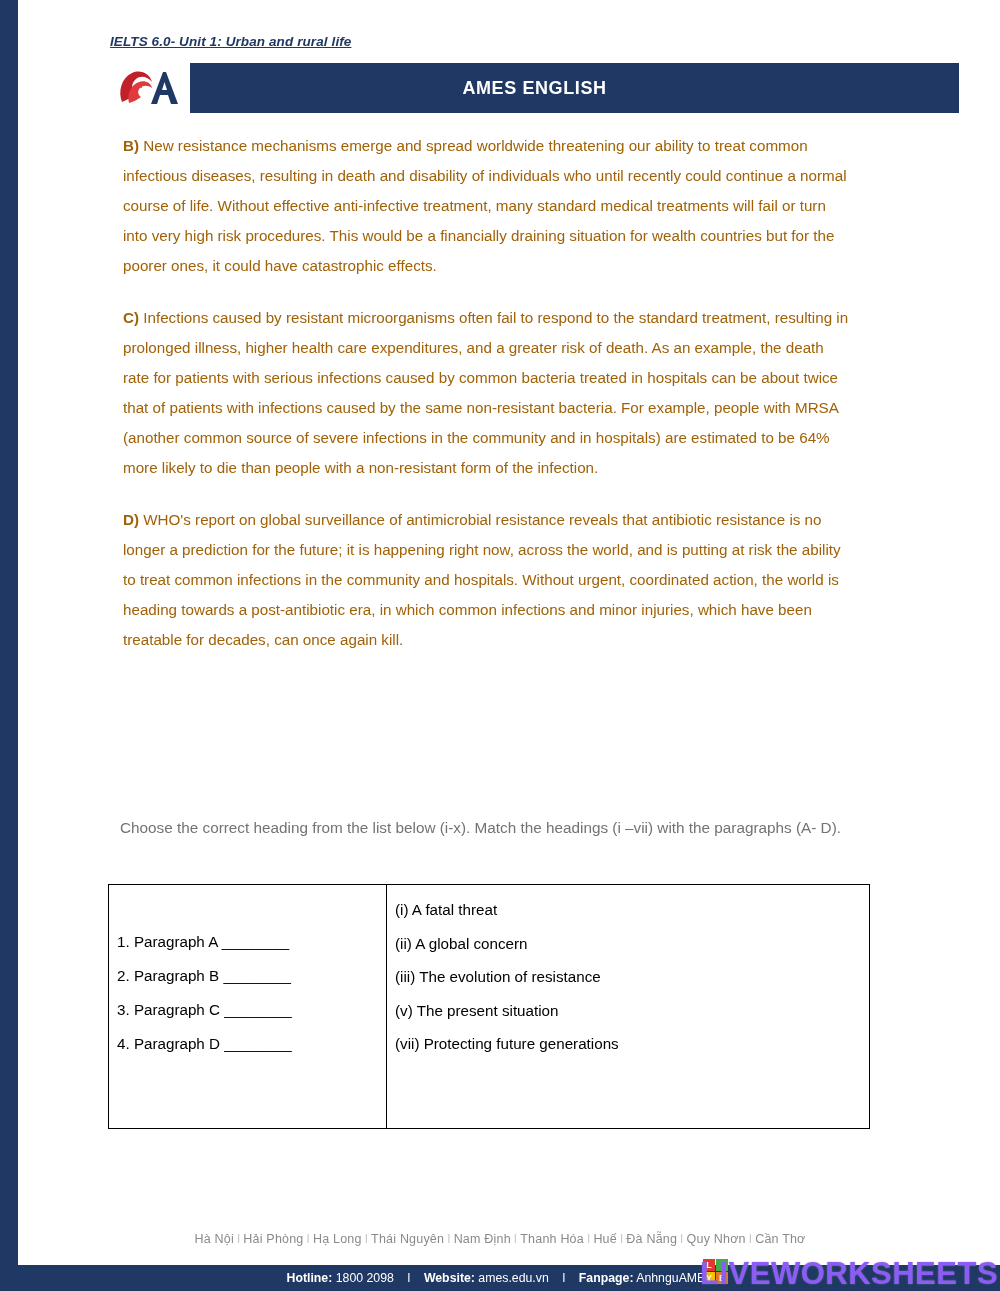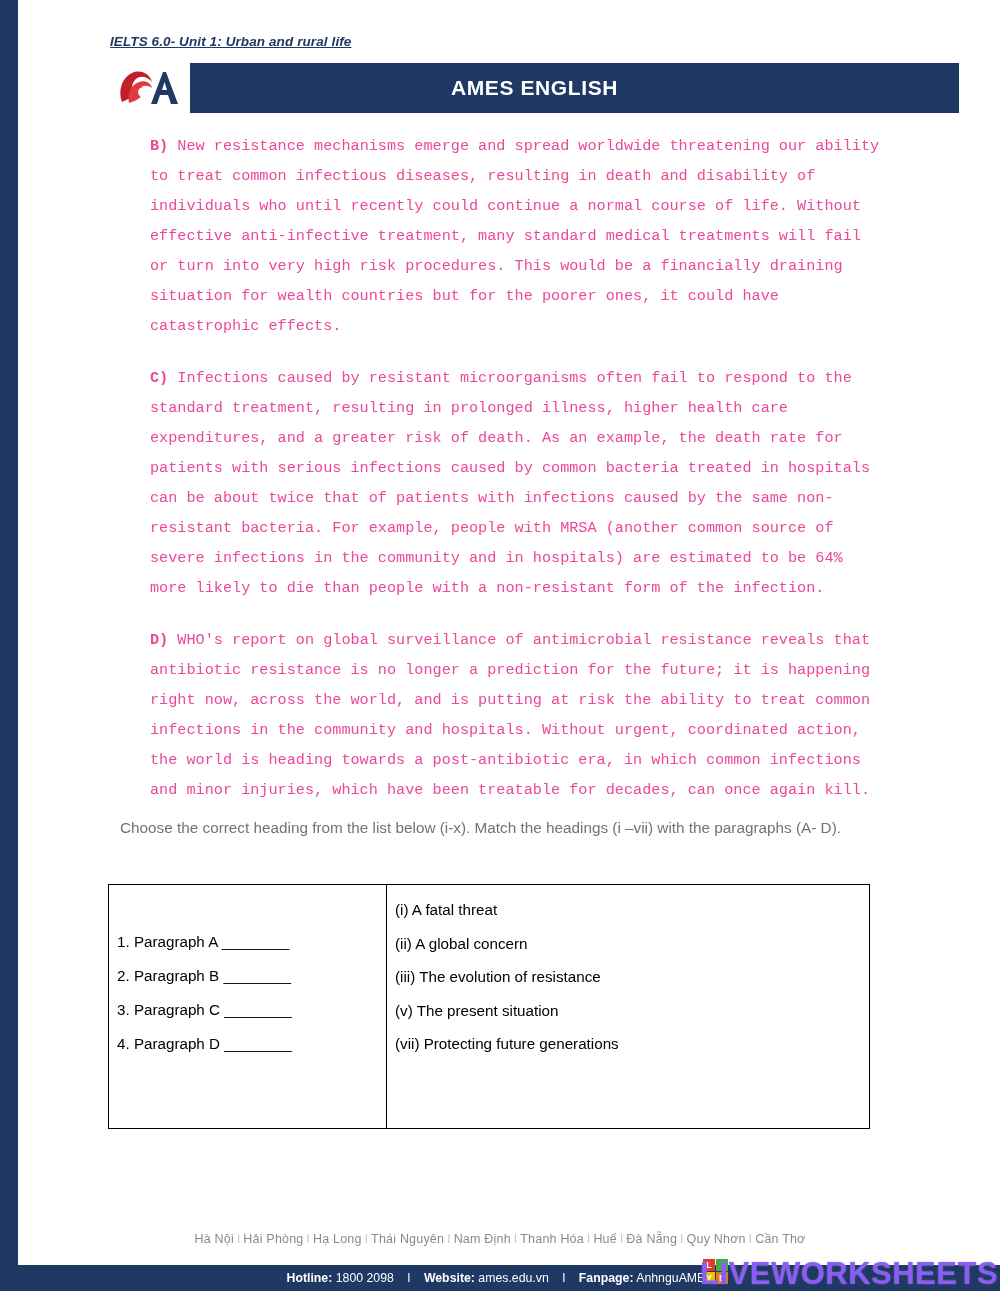--- a/index.html
+++ b/index.html
@@ -52,46 +52,46 @@
   }
   .header-title {
     position: absolute;
     left: 110px;
     top: 63px;
     width: 849px;
     height: 50px;
     line-height: 50px;
     text-align: center;
     color: #ffffff;
-    font-size: 21px;
+    font-size: 18px;
     font-weight: bold;
     letter-spacing: 0.6px;
   }
   
   .logo-box {
     position: absolute;
     left: 108px;
     top: 62px;
     width: 82px;
     height: 52px;
     background: #ffffff;
     overflow: hidden;
   }
   .logo-box svg { display:block; }
 
   
   .body-text {
     position: absolute;
-    left: 150px;
+    left: 123px;
     top: 131px;
     width: 730px;
-    font-family: Liberation Mono, monospace;
+    font-family: Liberation Sans, sans-serif;
     font-size: 15.2px;
     line-height: 30px;
-    color: #ec4899;
+    color: #a16207;
     text-align: left;
   }
   .para {
     margin: 0 0 22px 0;
   }
   .para:last-child { margin-bottom: 0; }
   .para b { font-weight: bold; }
 
   
   .instruction {

